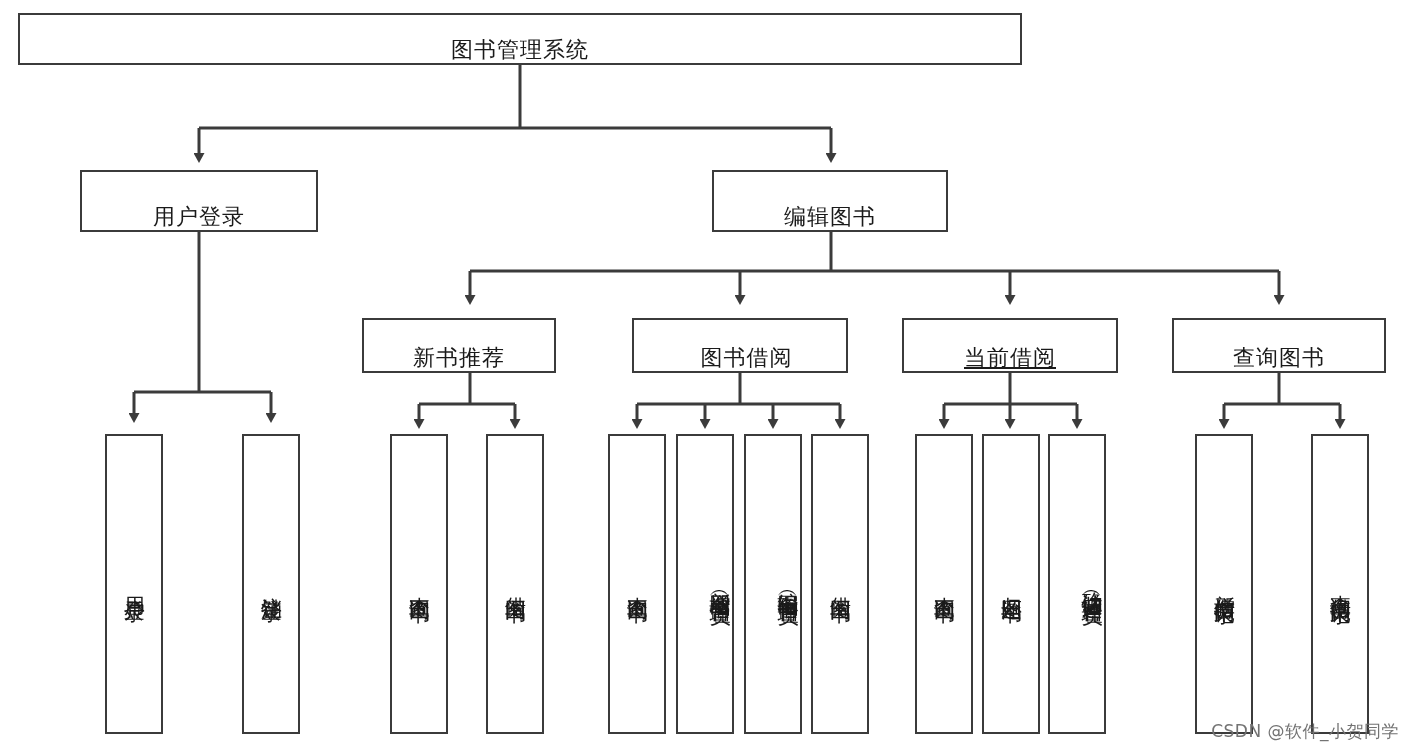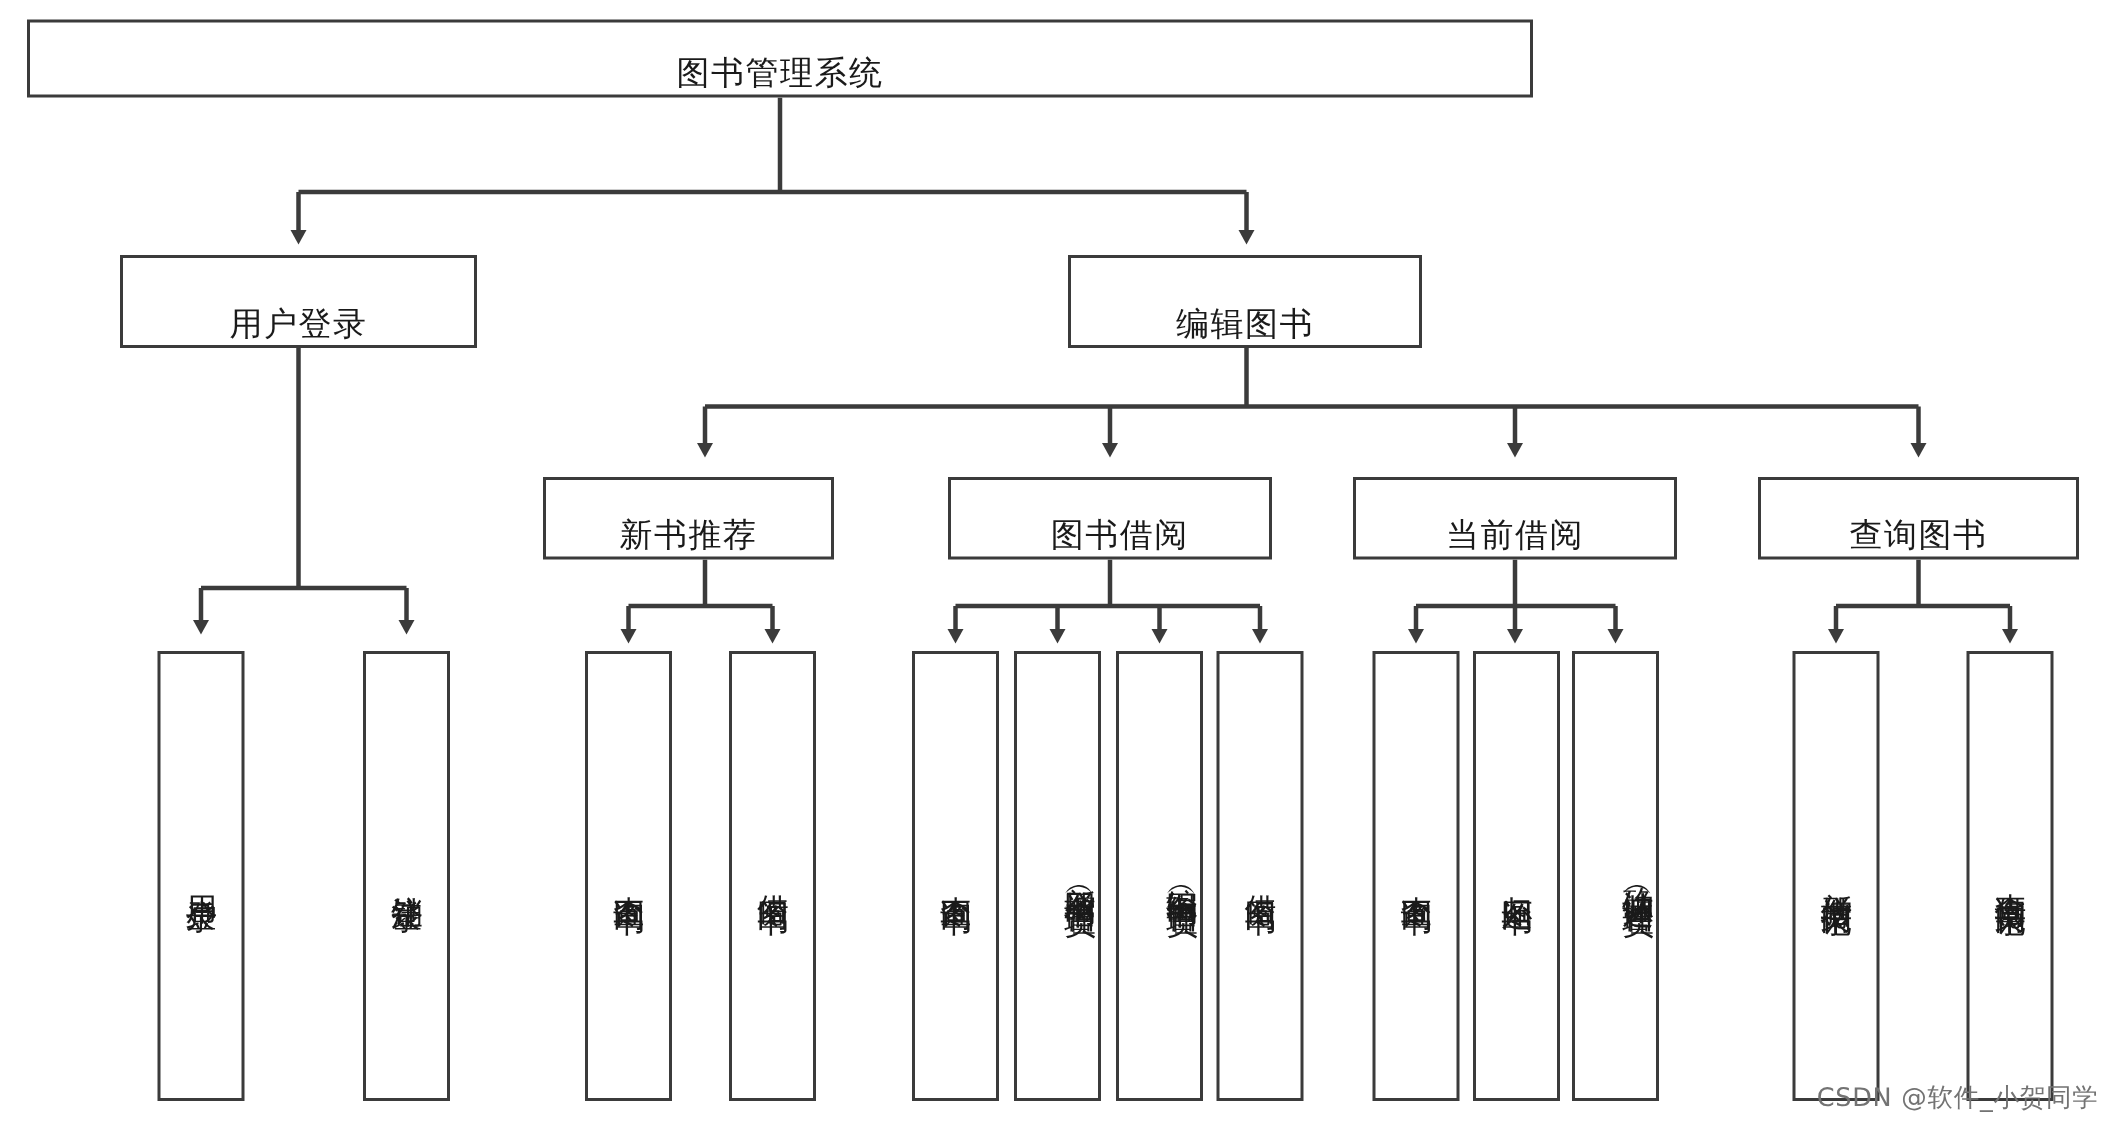--- a/index.html
+++ b/index.html
@@ -122,21 +122,21 @@
 <div class="node horiz" style="left:712px; top:170px; width:236px; height:62px;">
   <span>编辑图书</span>
 </div>
 
 <div class="node horiz" style="left:362px; top:318px; width:194px; height:55px;">
   <span>新书推荐</span>
 </div>
 <div class="node horiz" style="left:632px; top:318px; width:216px; height:55px;padding-left:13px;">
   <span>图书借阅</span>
 </div>
-<div class="node horiz" style="left:902px; top:318px; width:216px; height:55px;">
+<div class="node horiz" style="left:902px; top:318px; width:216px; height:55px;text-decoration:underline;">
   <span>当前借阅</span>
 </div>
 <div class="node horiz" style="left:1172px; top:318px; width:214px; height:55px;">
   <span>查询图书</span>
 </div>
 
 <div class="node vert" style="left:105px; top:434px; width:58px; height:300px; align-items:center;">
   <span>用户登录</span>
 </div>
 <div class="node vert" style="left:242px; top:434px; width:58px; height:300px; align-items:center;">

